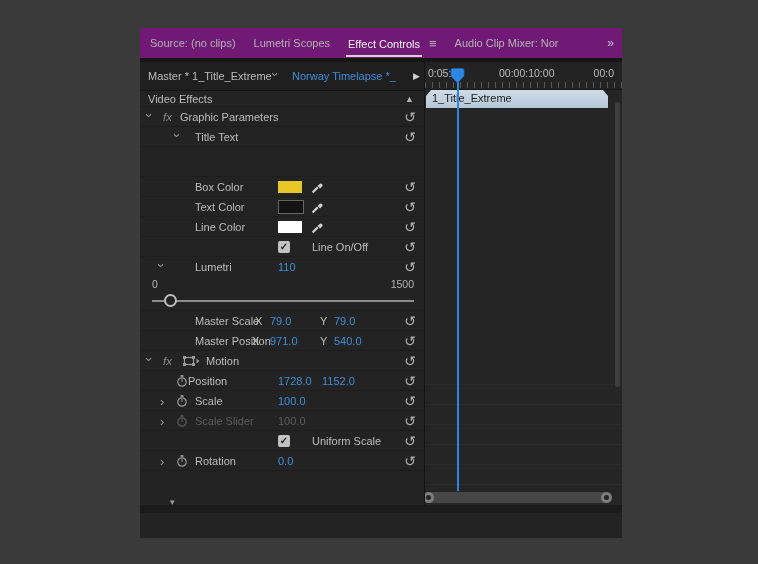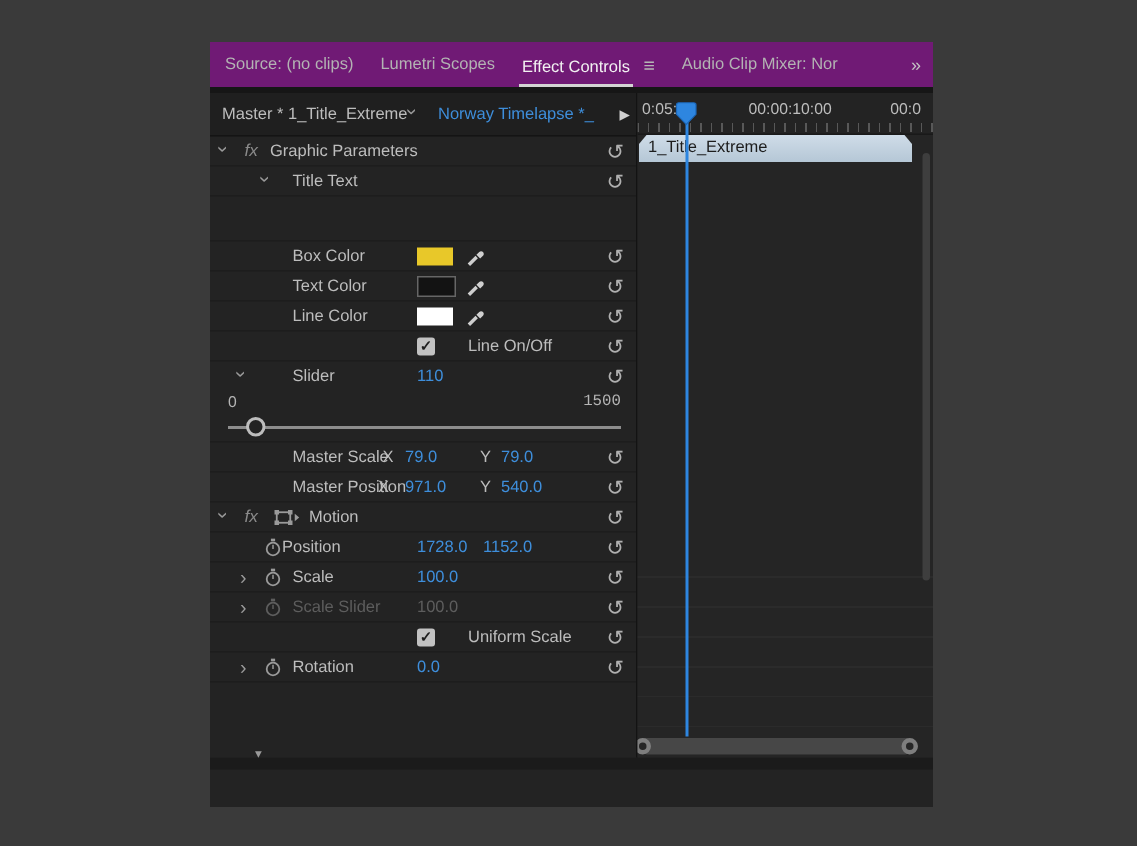--- a/index.html
+++ b/index.html
@@ -66,21 +66,21 @@
   .icon-wrap { display:inline-block; color:#9a9a9a; }
   .dropper { left:170px; }
   .checkbox {
     left:138px; width:12px; height:12px; background:#c2c2c2; border-radius:2px;
     display:flex; align-items:center; justify-content:center;
     color:#1e1e1e; font-size:10px; font-weight:bold; cursor:pointer;
   }
   .cb-label { left:172px; color:#bdbdbd; }
 
   .slider-min { left:12px; color:#b5b5b5; font-size:10.5px; }
-  .slider-max { right:10px; color:#b5b5b5; font-size:10.5px;font-family:Liberation Mono, monospace; }
+  .slider-max { right:10px; color:#b5b5b5; font-size:10.5px; }
   .track { position:absolute; left:12px; right:10px; top:9px; height:1.5px; background:#8d8d8d; }
   .slider-handle {
     position:absolute; left:24px; top:3px; width:9px; height:9px; border:2px solid #bdbdbd;
     border-radius:50%; background:#232323; cursor:pointer;
   }
   .scrollhint { position:absolute; bottom:-2px; left:30px; color:#9a9a9a; font-size:9px; }
 
   
   .ruler { height:28px; position:relative; background:#232323; border-bottom:1px solid #191919; box-sizing:border-box; }
   .ruler span { position:absolute; top:5px; color:#bdbdbd; font-size:10.5px; white-space:nowrap; }
@@ -150,20 +150,24 @@
 
     <div class="left">
 
       <div class="clip-header">
         <span style="left:8px" class="lbl">Master * 1_Title_Extreme</span>
         <span style="left:133px" class="chev open">›</span>
         <span style="left:152px" class="seq-name">Norway Timelapse *_</span>
         <span style="right:4px" class="play-btn">▶</span>
       </div>
 
+      <div class="row h16 ve-row">
+        <span style="left:8px" class="lbl">Video Effects</span>
+        <span class="ve-collapse">▲</span>
+      </div>
 
       <div class="row h20">
         <span style="left:7px" class="chev open">›</span>
         <span style="left:23px" class="fxi">fx</span>
         <span style="left:40px" class="lbl">Graphic Parameters</span>
         <span class="reset">↺</span>
       </div>
 
       <div class="row h20">
         <span style="left:35px" class="chev open">›</span>
@@ -211,21 +215,21 @@
       </div>
 
       <div class="row h20">
         <span class="checkbox">✓</span>
         <span class="cb-label">Line On/Off</span>
         <span class="reset">↺</span>
       </div>
 
       <div class="row h20" style="border-bottom:none">
         <span style="left:19px" class="chev open">›</span>
-        <span style="left:55px" class="lbl">Slider</span>
+        <span style="left:55px" class="lbl">Lumetri</span>
         <span style="left:138px" class="val">110</span>
         <span class="reset">↺</span>
       </div>
 
       <div class="row h14" style="border-bottom:none">
         <span class="slider-min">0</span>
         <span class="slider-max">1500</span>
       </div>
 
       <div class="row h20">

